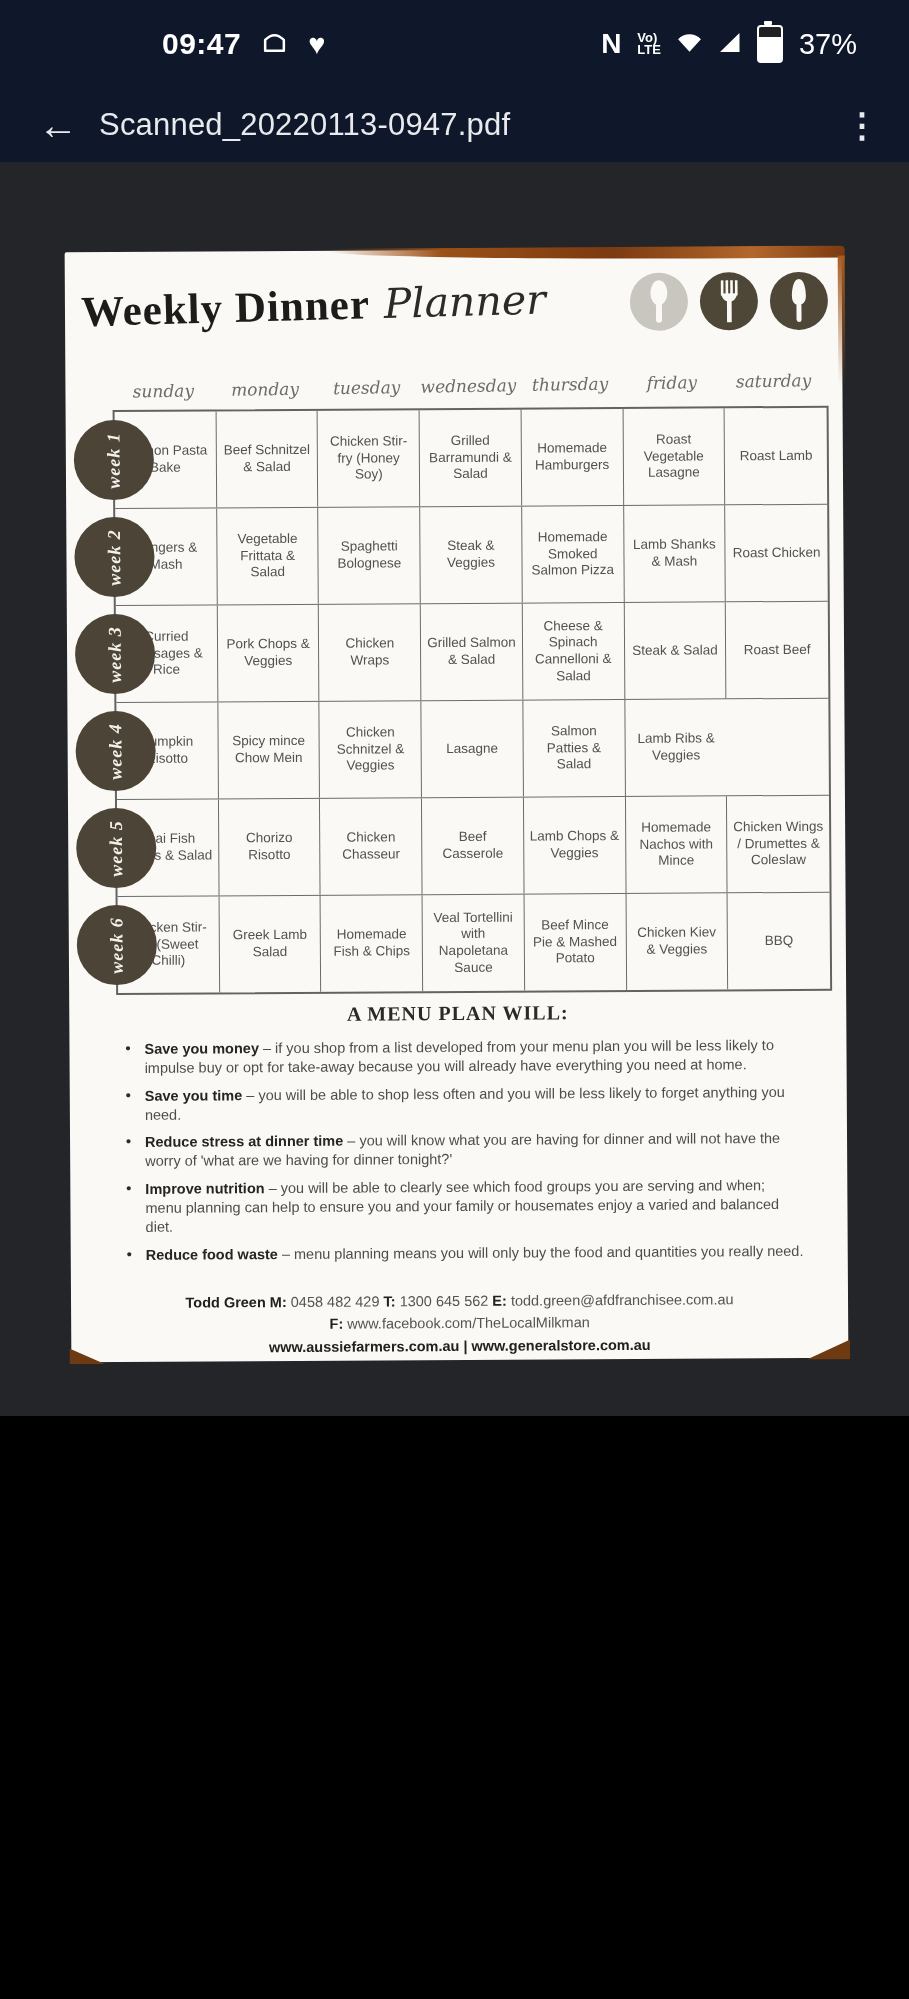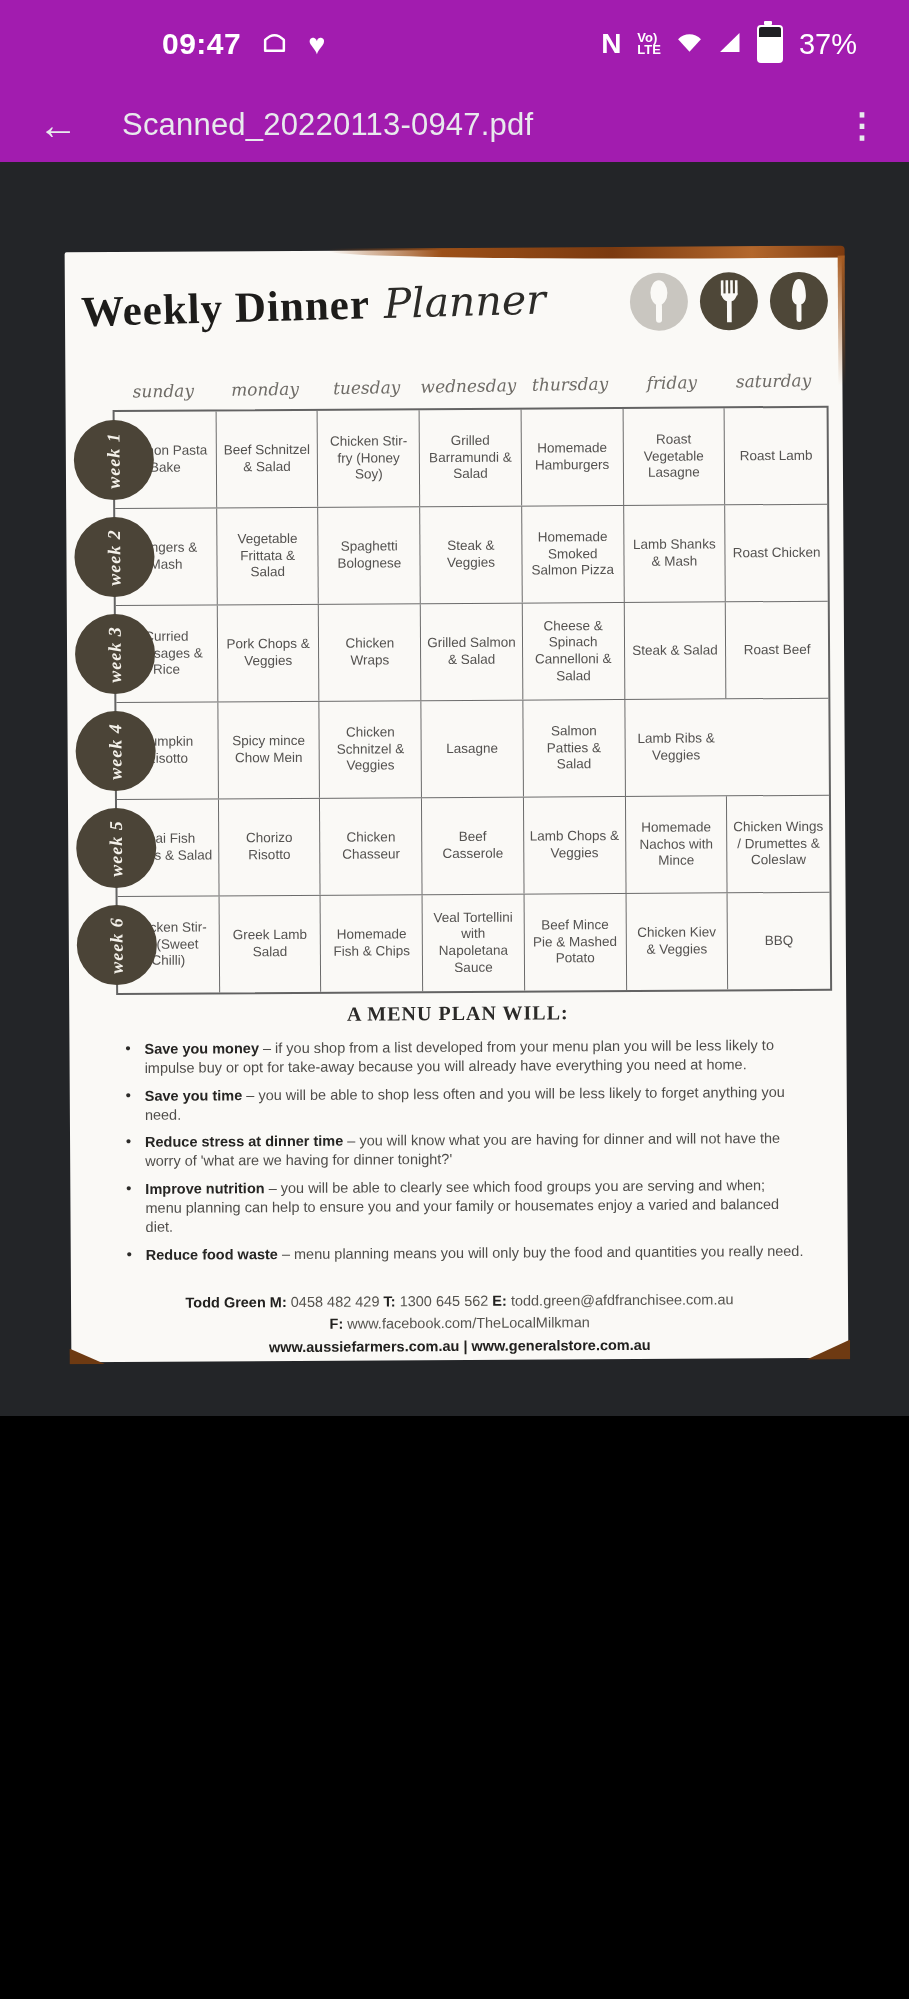--- a/index.html
+++ b/index.html
@@ -1,34 +1,34 @@
 <!DOCTYPE html>
 <html><head>
 <meta charset="utf-8">
 <style>
   html,body{margin:0;padding:0;background:#000;}
-  .phone{position:relative;width:909px;height:1416px;background:#a21caf;overflow:hidden;
+  .phone{position:relative;width:909px;height:1416px;background:#0f172a;overflow:hidden;
          font-family:"Liberation Sans",sans-serif;}
 
   
   .status-bar{position:absolute;top:0;left:0;width:100%;height:88px;display:flex;align-items:center;color:#fff;}
   .sb-left{display:flex;align-items:center;gap:20px;margin-left:162px;}
   .sb-time{font-size:30px;font-weight:600;letter-spacing:.5px;}
   .sb-right{display:flex;align-items:center;gap:16px;margin-left:auto;margin-right:52px;}
   .sb-nfc{font-size:28px;font-weight:600;}
   .sb-volte{font-size:13px;font-weight:700;line-height:12px;text-align:left;letter-spacing:0;}
   .sb-batt{position:relative;width:22px;height:34px;border:2px solid #fff;border-radius:4px;
            background:linear-gradient(to top,#fff 72%,#202124 72%);}
   .sb-batt:before{content:"";position:absolute;top:-6px;left:5px;width:8px;height:4px;background:#fff;border-radius:1px;}
   .sb-pct{font-size:29px;font-weight:500;}
 
   
   .app-header{position:absolute;top:88px;left:0;width:100%;height:74px;display:flex;align-items:center;color:#e8eaed;}
   .hdr-back{margin-left:38px;font-size:40px;line-height:40px;cursor:pointer;}
-  .hdr-title{margin-left:44px;font-size:31px;letter-spacing:.2px;white-space:nowrap;}
+  .hdr-title{margin-left:21px;font-size:31px;letter-spacing:.2px;white-space:nowrap;}
   .hdr-kebab{margin-left:auto;margin-right:30px;font-size:34px;font-weight:bold;cursor:pointer;}
 
   
   .viewer{position:absolute;top:162px;left:0;width:100%;height:1528px;background:#232528;}
 
   
   .paper{position:absolute;left:68px;top:88px;width:777px;height:1110px;background:#faf9f6;
          transform:rotate(-0.35deg);border-radius:2px;}
   .scan-top{position:absolute;top:-2px;left:34%;right:-3px;height:12px;
             background:linear-gradient(90deg,transparent,#9c5018 22%,#7b3a10 55%,#b3672c 82%,#7b3a10);

